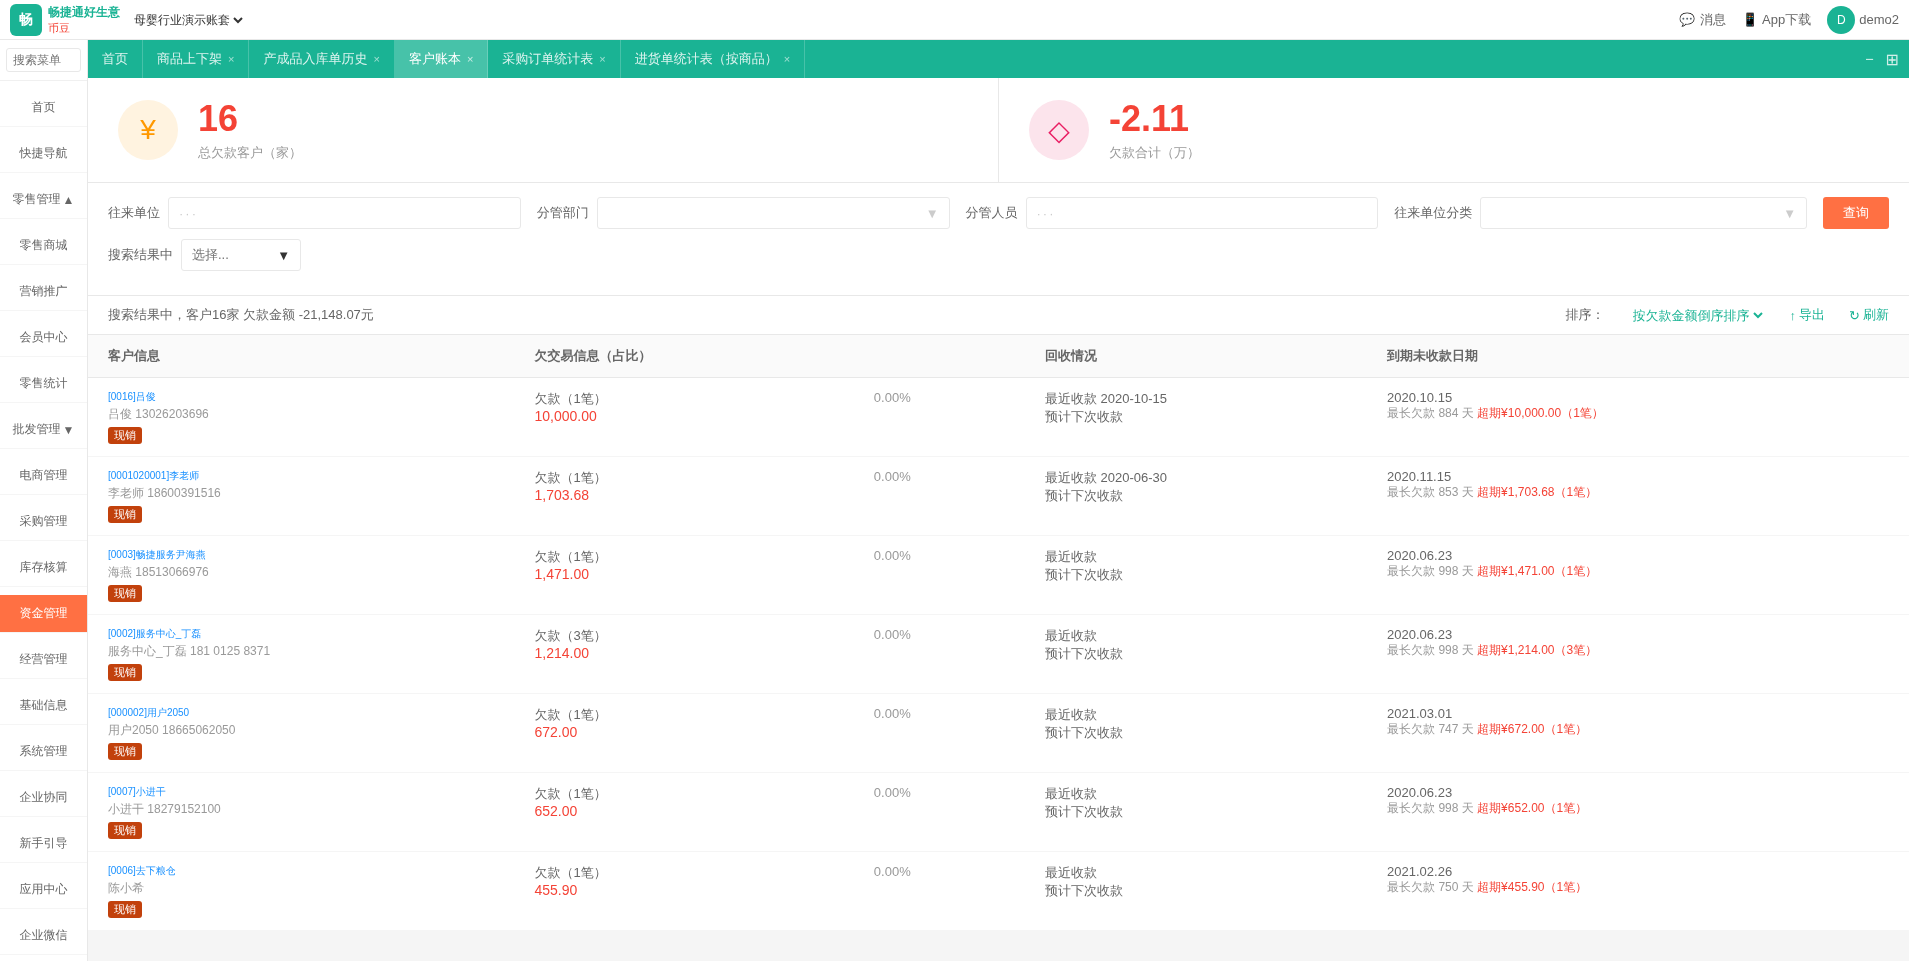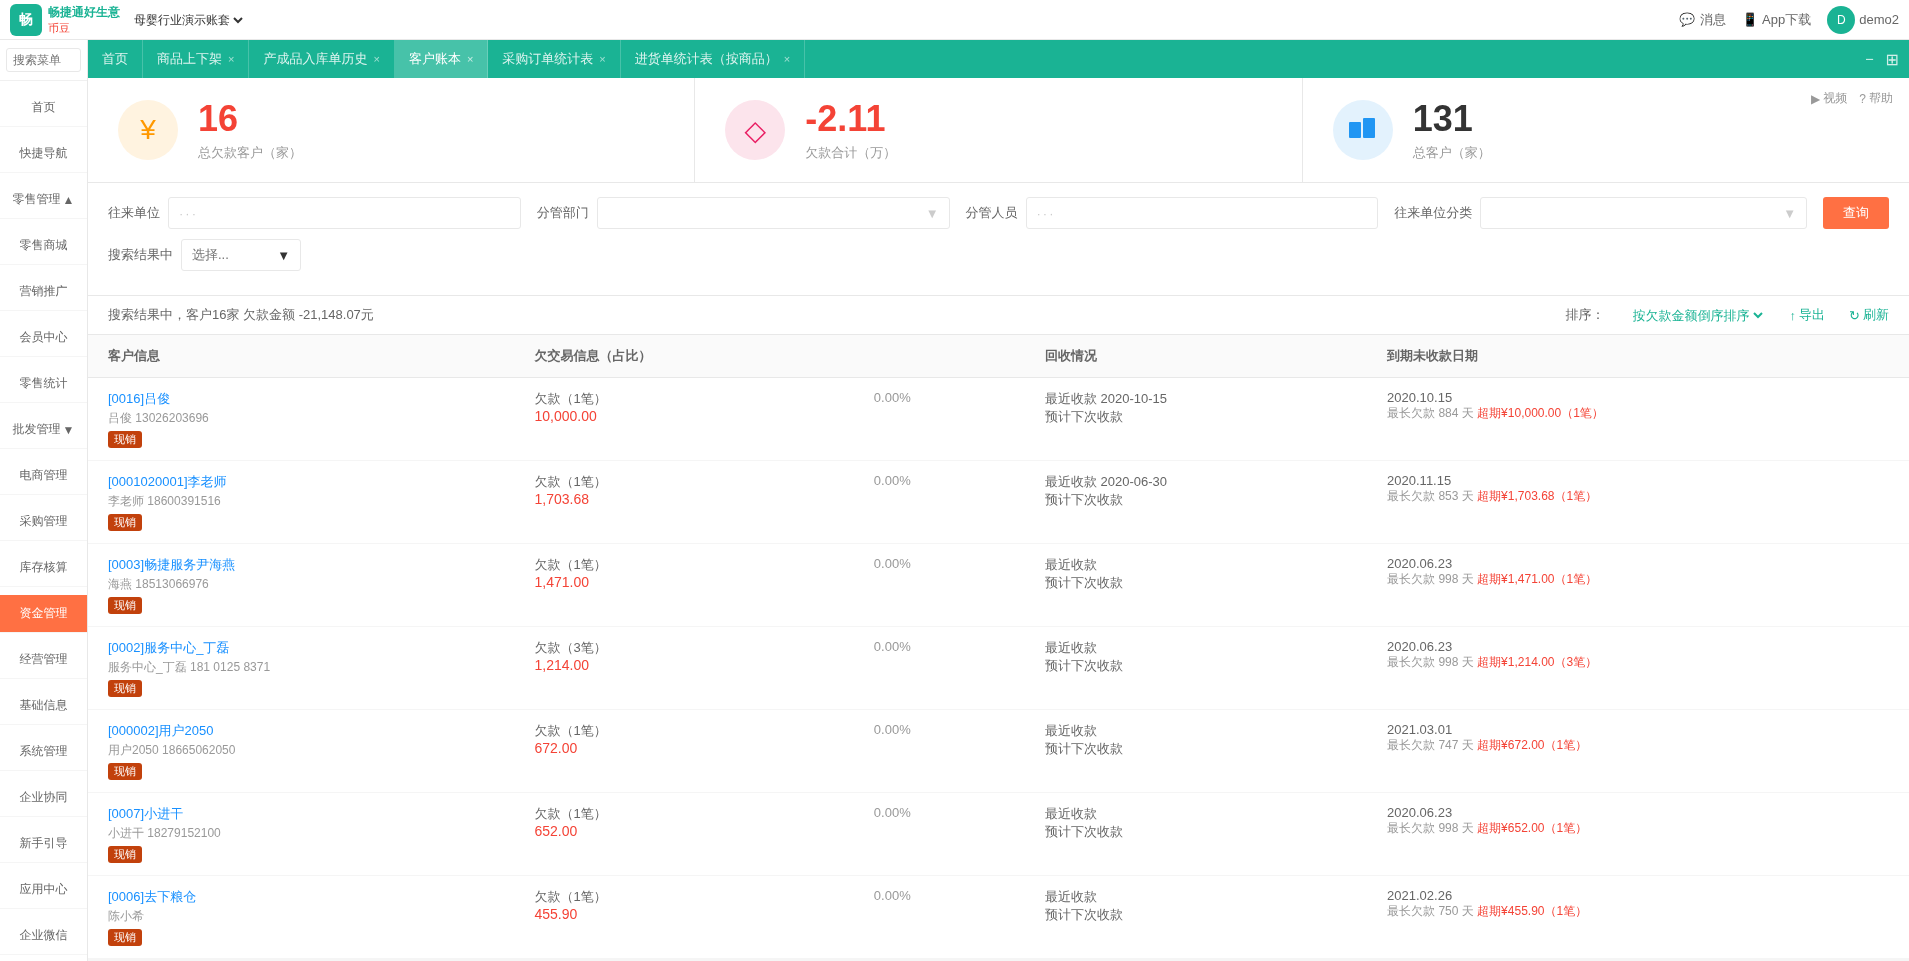--- a/index.html
+++ b/index.html
@@ -66,21 +66,21 @@
     .results-bar { display: flex; align-items: center; justify-content: space-between; padding: 10px 20px; background: white; border-bottom: 1px solid #e8e8e8; }
     .results-info { font-size: 13px; color: #666; }
     .results-actions { display: flex; align-items: center; gap: 24px; font-size: 13px; color: #666; }
     .sort-select { border: none; outline: none; color: #1ab394; cursor: pointer; font-size: 13px; background: transparent; }
     .action-link { color: #1ab394; cursor: pointer; display: flex; align-items: center; gap: 3px; }
 
     
     .data-table { width: 100%; background: white; border-collapse: collapse; }
     .data-table th { padding: 12px 20px; text-align: left; font-size: 13px; color: #666; font-weight: bold; border-bottom: 1px solid #e8e8e8; background: #fafafa; }
     .data-table td { padding: 12px 20px; border-bottom: 1px solid #f5f5f5; font-size: 13px; vertical-align: top; }
-    .customer-name { color: #1890ff; cursor: pointer; font-size: 13px; }
+    .customer-name { color: #1890ff; cursor: pointer; font-size: 10px; }
     .customer-sub { font-size: 12px; color: #999; margin-top: 2px; }
     .tag-xianjin { display: inline-block; background: #c2410c; color: white; font-size: 11px; padding: 1px 6px; border-radius: 3px; margin-top: 4px; }
     .debt-amount { color: #f44336; font-size: 14px; font-weight: 500; }
     .debt-count { font-size: 13px; color: #666; }
     .debt-pct { color: #999; font-size: 13px; margin-left: 8px; }
     .overdue-link { color: #f44336; cursor: pointer; font-size: 12px; }
     .date-text { font-size: 13px; color: #666; }
     .days-text { font-size: 12px; color: #999; }
 
     
@@ -192,42 +192,20 @@
               <div class="stat-label">总欠款客户（家）</div>
             </div>
           </div>
           <div class="stat-card">
             <div class="stat-icon pink">◇</div>
             <div>
               <div class="stat-value red">-2.11</div>
               <div class="stat-label">欠款合计（万）</div>
             </div>
           </div>
-          <div class="stat-card">
-            <div class="stat-icon blue">
-              <svg width="32" height="32" viewBox="0 0 32 32" fill="#2196f3">
-                  <rect x="2" y="8" width="12" height="16" rx="1"></rect>
-                  <rect x="16" y="4" width="12" height="20" rx="1"></rect>
-                </svg>
-            </div>
-            <div>
-              <div class="stat-value dark">131</div>
-              <div class="stat-label">总客户（家）</div>
-            </div>
-            <div class="stat-card-right">
-              <span>
-                <span>▶</span>
-                <span>视频</span>
-              </span>
-              <span>
-                <span>?</span>
-                <span>帮助</span>
-              </span>
-            </div>
-          </div>
         </div>
 
         <div class="filter-area">
           <div class="filter-row">
             <div class="filter-item">
               <span class="filter-label">往来单位</span>
               <div class="filter-input">
                 <span class="dots">···</span>
               </div>
             </div>

